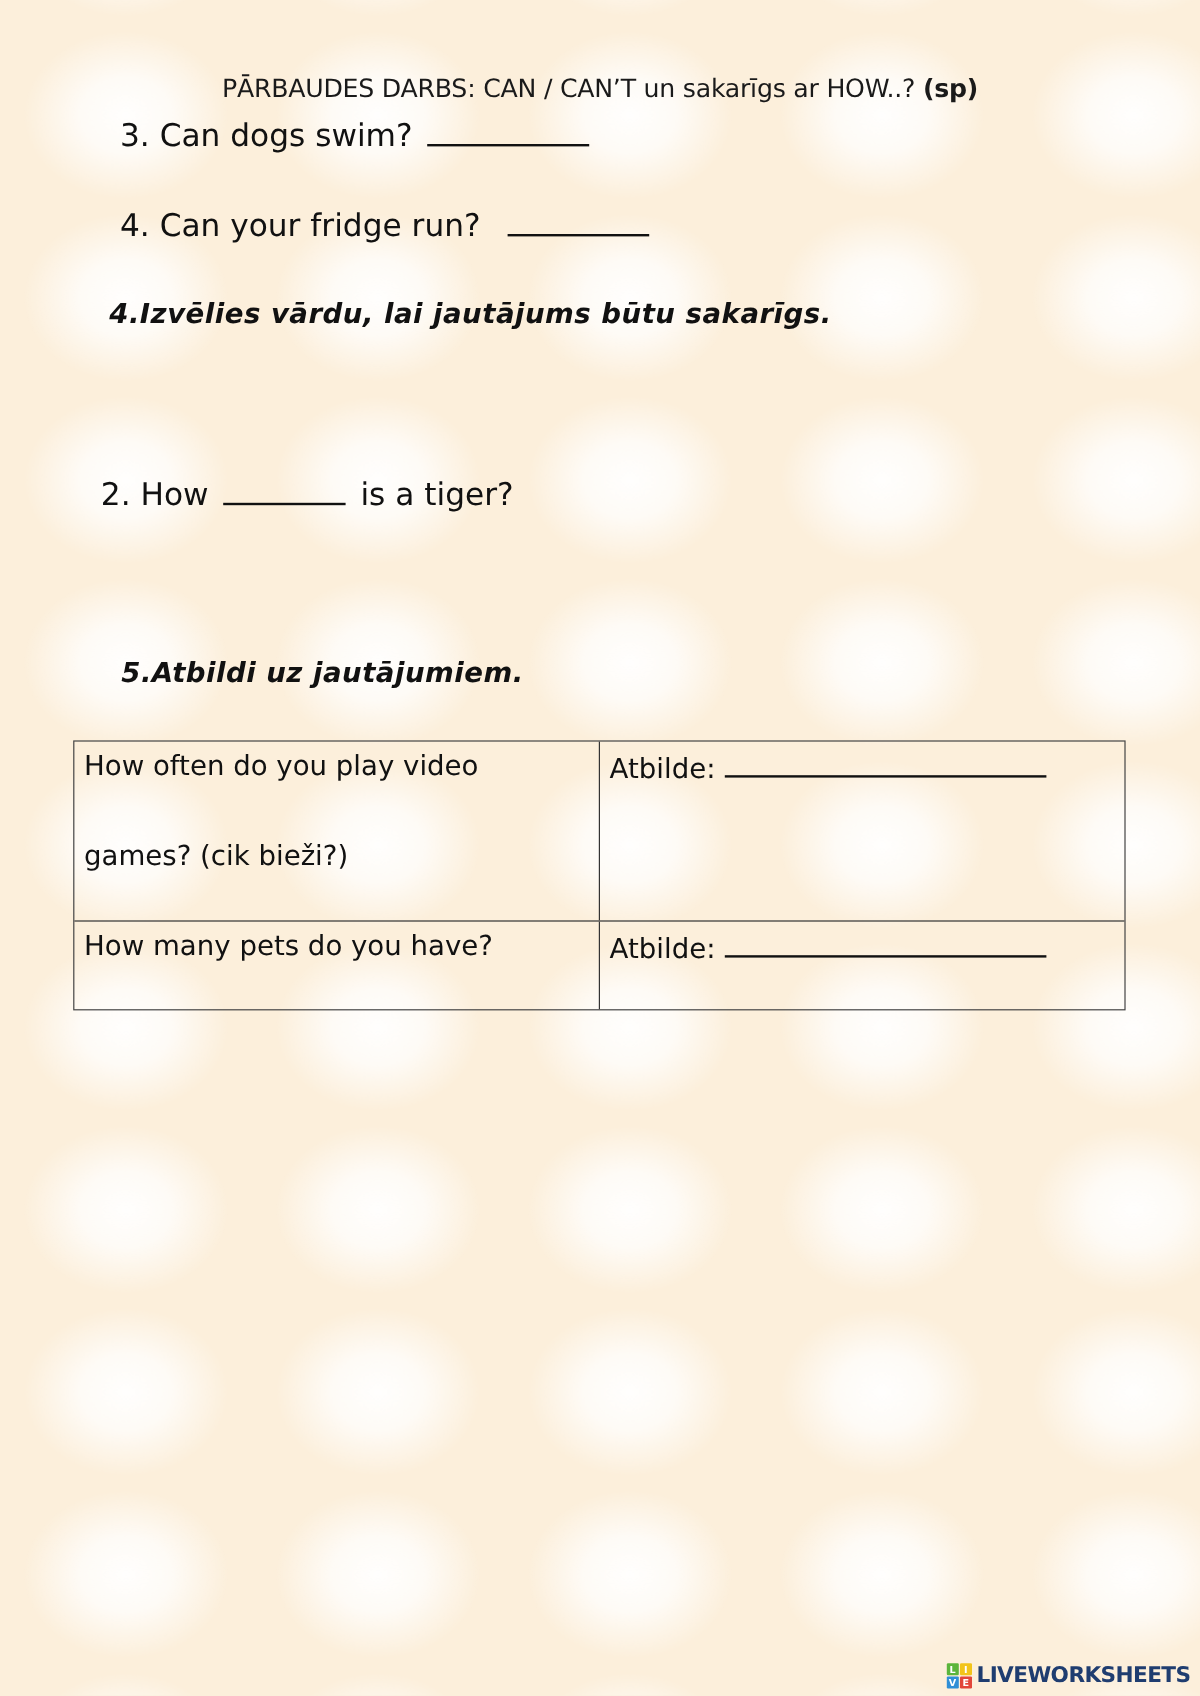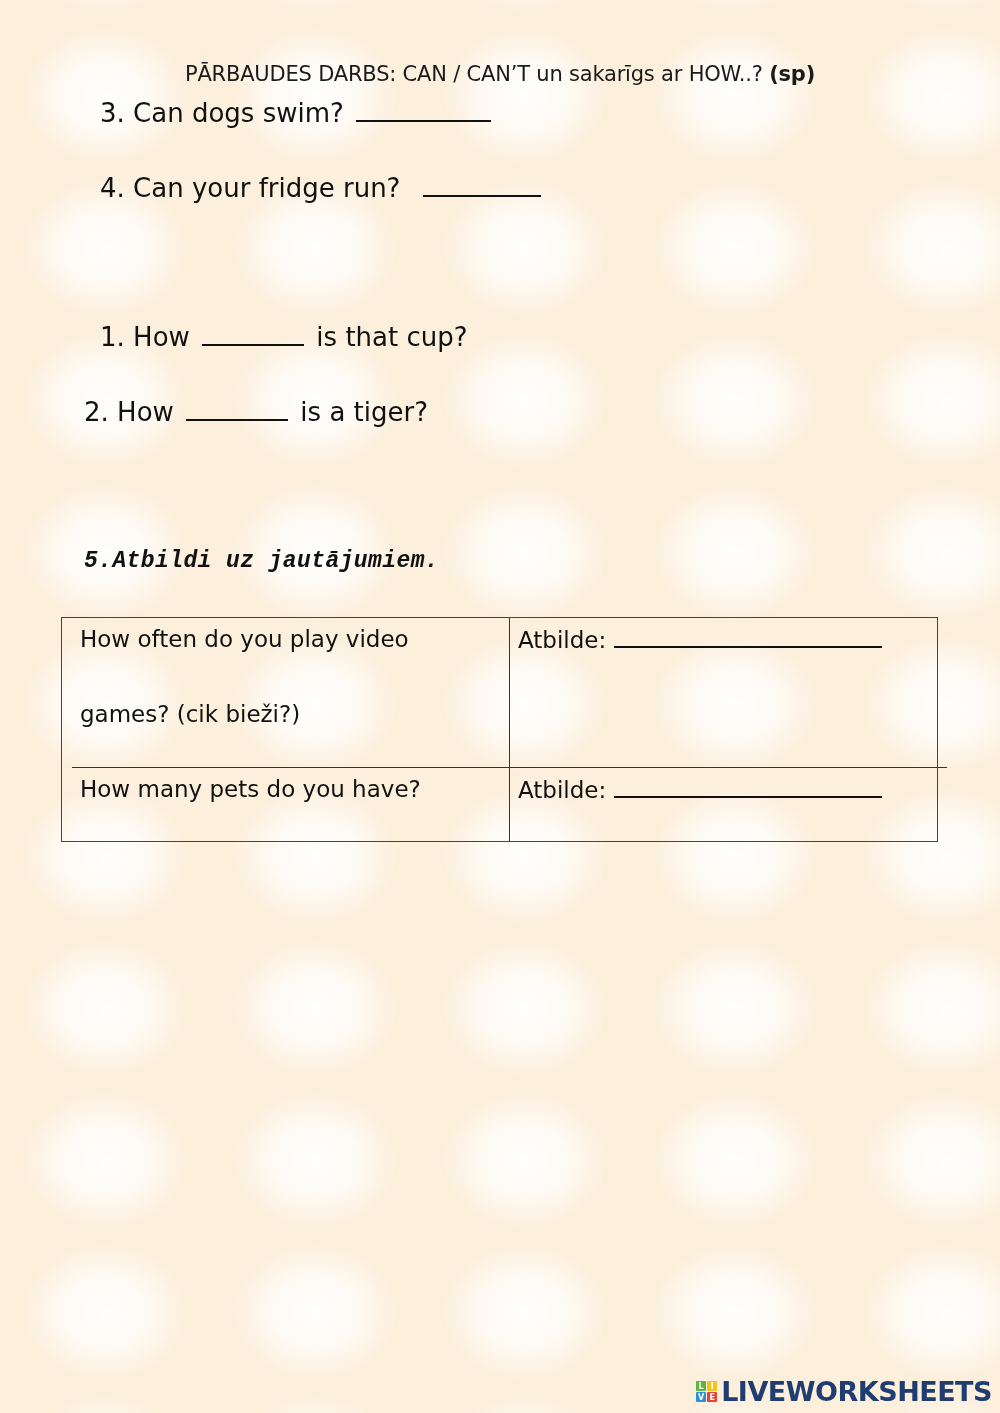--- a/index.html
+++ b/index.html
@@ -63,21 +63,21 @@
       position: absolute;
       left: 61px;
       top: 617px;
       width: 877px;
       height: 225px;
       border: 1.5px solid #444;
       box-sizing: border-box;
     }
     .row {
       position: absolute;
-      left: 10px;
+      left: 0;
       width: 100%;
       display: flex;
     }
     .row.r1 { top: 0; height: 150px; border-bottom: 1.5px solid #333; box-sizing: border-box; }
     .row.r2 { top: 150px; height: 73px; }
     .cell {
       position: relative;
       box-sizing: border-box;
       padding: 6px 8px;
       font-size: 23px;
@@ -116,21 +116,21 @@
       justify-content: center;
       font-size: 8px;
       font-weight: bold;
       color: #fff;
       font-family: "DejaVu Sans", sans-serif;
       border-radius: 1px;
     }
     .logo-text {
       font-family: "DejaVu Sans", sans-serif;
       font-weight: bold;
-      font-size: 27px;
+      font-size: 18px;
       letter-spacing: -0.5px;
       color: #1f3d70;
       text-align: center;
     }
   </style>
 </head>
 <body>
 
 <div class="page">
 
@@ -144,37 +144,34 @@
     <span>Can dogs swim?</span>
     <span class="blank" style="width:135px;"></span>
   </div>
 
   <div class="line" style="left:100px; top:173px;">
     <span>4.</span>
     <span>Can your fridge run?</span>
     <span class="blank" style="width:118px; margin-left:14px;"></span>
   </div>
 
-
-  <div class="line" style="left:100px; top:322px;">
-    <span>1.</span>
-    <span>How</span>
-    <span class="blank" style="width:102px;"></span>
-    <span>is that cup?</span>
-  </div>
+  <div class="section-title" style="left:91px; top:249px;">
+    <span>4.</span><span>Izvēlies vārdu, lai jautājums būtu sakarīgs.</span>
+  </div>
+
 
   <div class="line" style="left:84px; top:397px;">
     <span>2.</span>
     <span>How</span>
     <span class="blank" style="width:102px;"></span>
     <span>is a tiger?</span>
   </div>
 
 
-  <div class="section-title" style="left:84px; top:548px;font-family:Liberation Mono, monospace;">
+  <div class="section-title" style="left:101px; top:548px;">
     <span>5.</span><span>Atbildi uz jautājumiem.</span>
   </div>
 
   <div class="table">
     <div class="row r1">
       <div class="cell q">
         <span class="l1">How often do you play video</span>
         <span class="l2">games? (cik bieži?)</span>
       </div>
       <div class="cell a">

